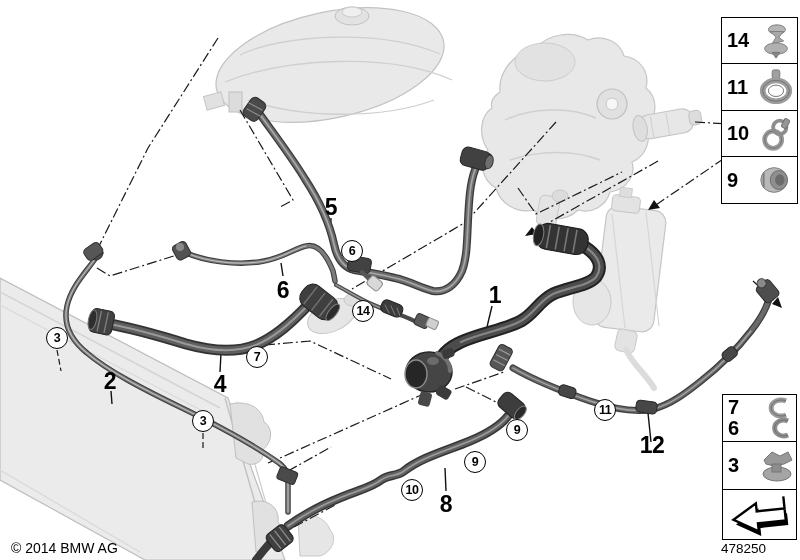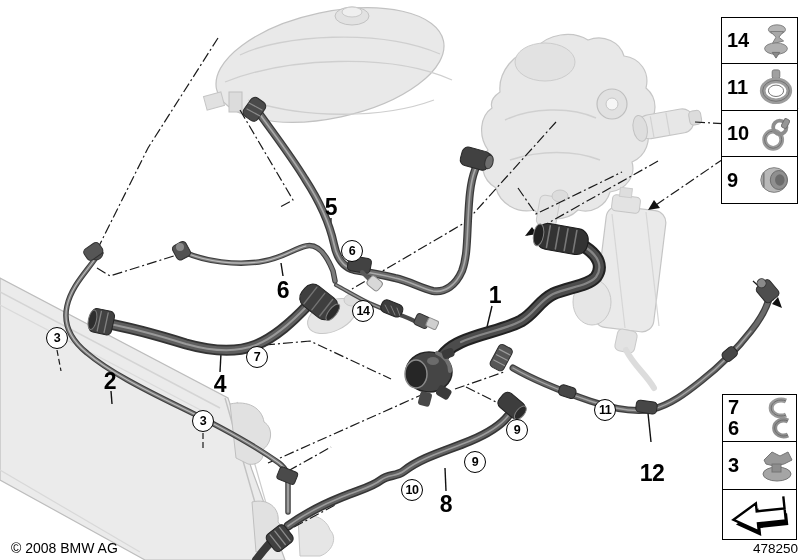--- a/index.html
+++ b/index.html
@@ -15,21 +15,21 @@
       font-weight:bold;font-size:12.5px;color:#000;transform:translate(-50%,-50%);letter-spacing:-0.5px;}
   
   .legend{position:absolute;box-sizing:border-box;border:1.6px solid #000;background:#fff;}
   .lrow{box-sizing:border-box;border-bottom:1.3px solid #000;display:flex;align-items:center;}
   .lrow.last{border-bottom:none;}
   .lnum{font-weight:bold;font-size:20px;color:#000;padding-left:5px;width:27px;line-height:1.05;}
   .lnum div{line-height:1.05;}
   .licon{flex:1;display:flex;align-items:center;justify-content:center;}
   .meta{position:absolute;color:#000;}
   #copyright{left:11px;top:540px;font-size:14px;}
-  #diagram-number{left:721px;top:541px;width:77px;text-align:right;font-size:13.5px;}
+  #diagram-number{left:721px;top:541px;width:77px;text-align:left;font-size:13.5px;}
 </style>
 </head>
 <body>
 
 <div id="stage">
 
 <svg id="art" width="800" height="560" viewBox="0 0 800 560">
 
   <g>
     <path d="M0,278 L228,398 L252,470 L285,560 L145,560 L0,480 Z" fill="#ebebeb" stroke="#bdbdbd" stroke-width="1.2"></path>
@@ -228,21 +228,21 @@
       <circle cx="768" cy="281" r="4.5" fill="#8a8a8a" stroke="#3a3a3a"></circle>
     </g>
   </g>
 </svg>
 
   <div class="co" style="left:331px;top:207px">5</div>
   <div class="co" style="left:283px;top:290px">6</div>
   <div class="co" style="left:495px;top:295px">1</div>
   <div class="co" style="left:110px;top:381px">2</div>
   <div class="co" style="left:220px;top:384px">4</div>
-  <div class="co" style="left:652px;top:473px">12</div>
+  <div class="co" style="left:652px;top:445px">12</div>
   <div class="co" style="left:446px;top:504px">8</div>
 
   <div class="cc" style="left:57px;top:338px">3</div>
   <div class="cc" style="left:352px;top:251px">6</div>
   <div class="cc" style="left:363px;top:311px">14</div>
   <div class="cc" style="left:257px;top:357px">7</div>
   <div class="cc" style="left:203px;top:421px">3</div>
   <div class="cc" style="left:605px;top:410px">11</div>
   <div class="cc" style="left:517px;top:430px">9</div>
   <div class="cc" style="left:475px;top:462px">9</div>
@@ -325,16 +325,16 @@
         <svg width="66" height="46" viewBox="0 0 66 46">
           <g transform="rotate(-6 33 23)">
             <polygon points="60,13 60,25 32,25 32,17 8,31 32,45 32,37 60,37" fill="#000000"></polygon>
             <polygon points="58,8 58,20 30,20 30,12 6,26 30,40 30,32 58,32" fill="#ffffff" stroke="#000000" stroke-width="2.4"></polygon>
           </g>
         </svg>
       </div>
     </div>
   </div>
 
-  <div class="meta" id="copyright">© 2008 BMW AG</div>
+  <div class="meta" id="copyright">© 2014 BMW AG</div>
   <div class="meta" id="diagram-number">478250</div>
 
 </div>
 
 </body></html>

